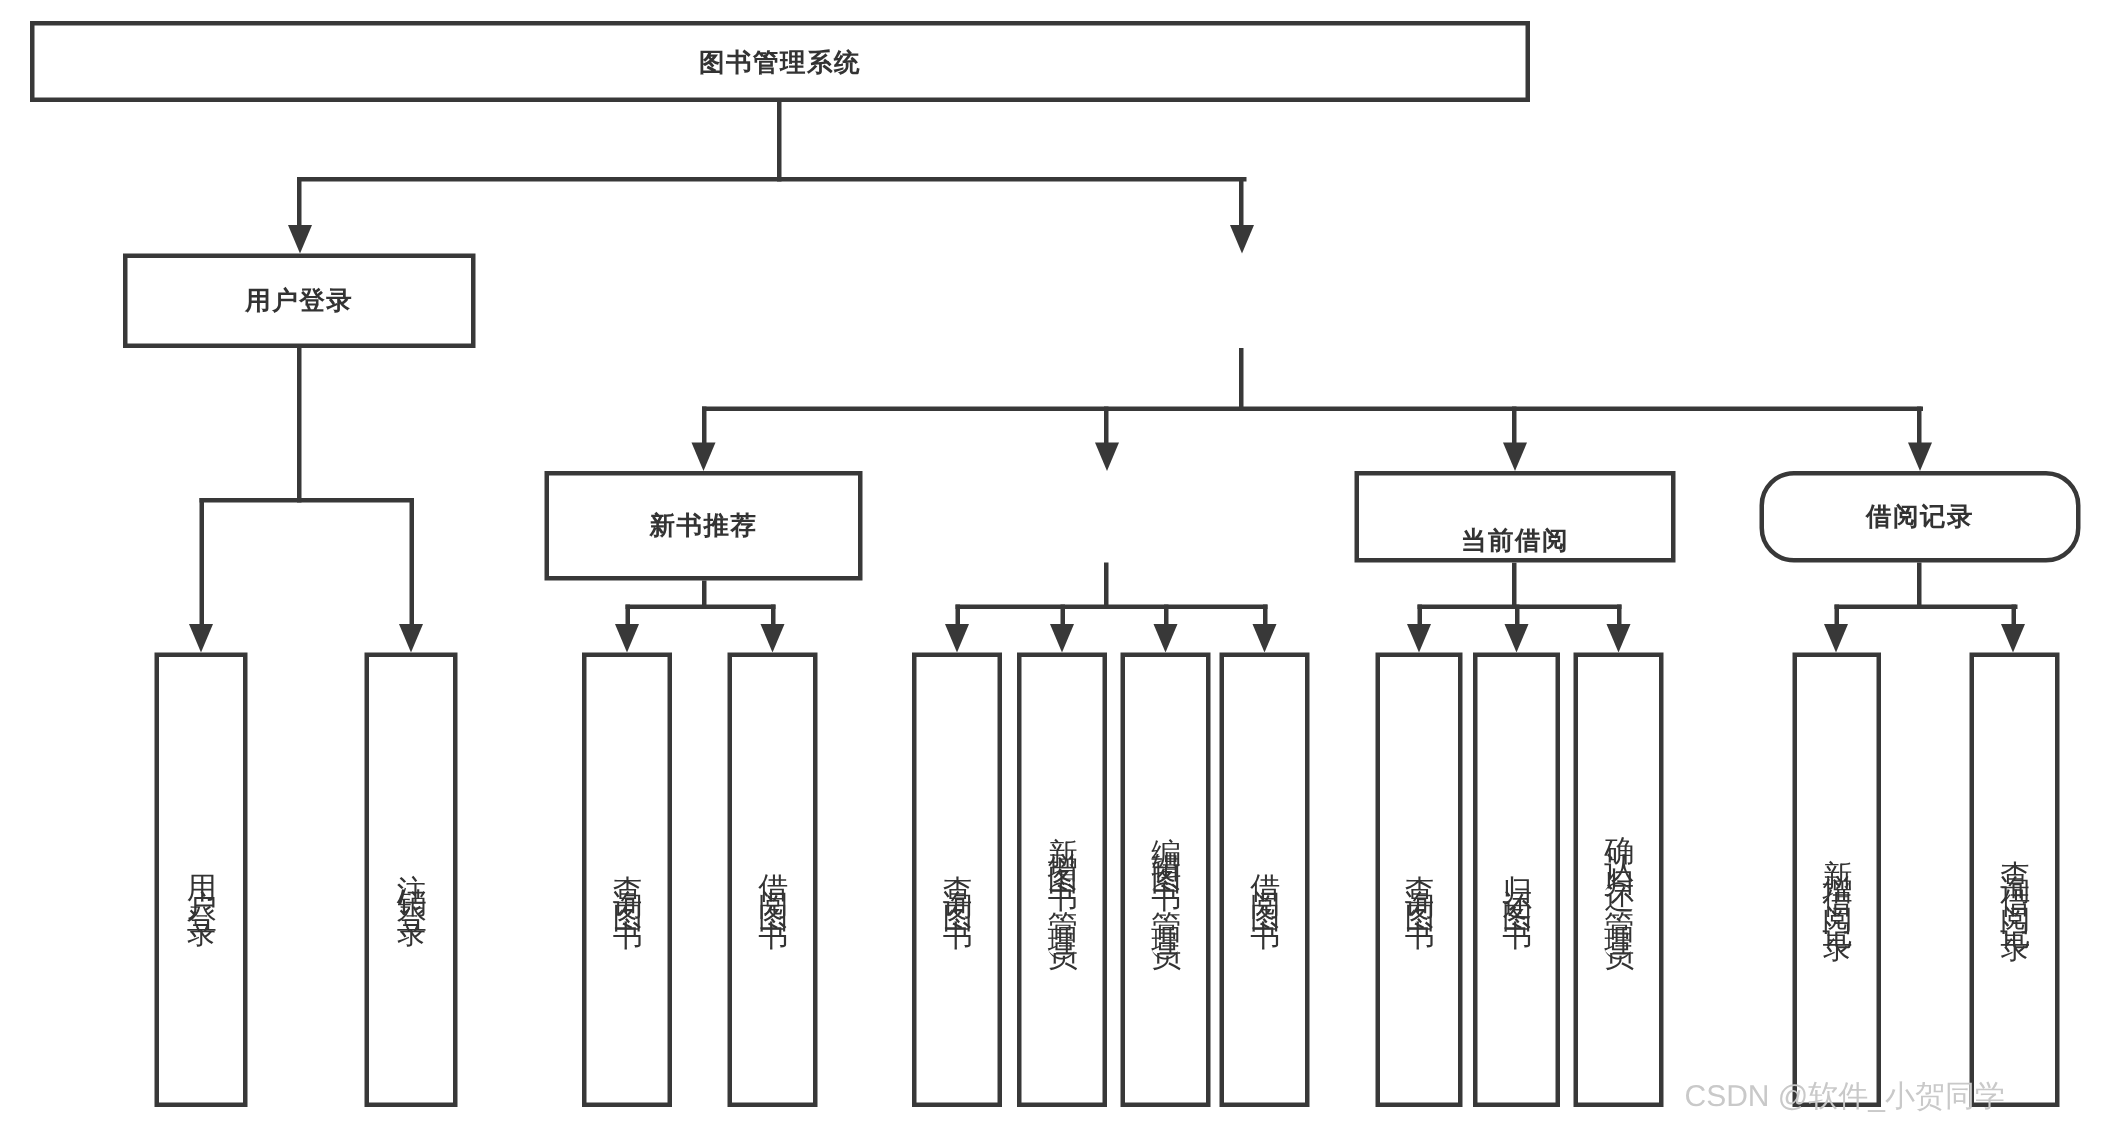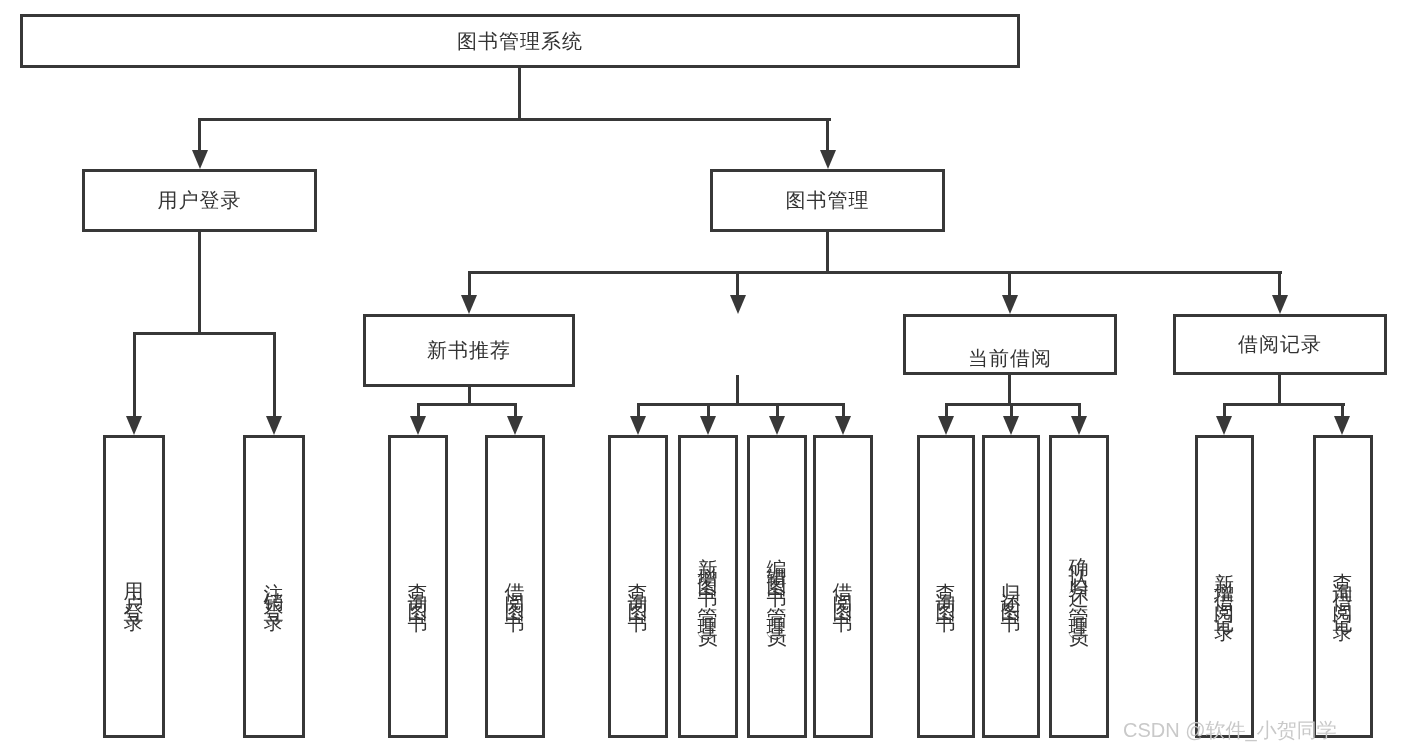--- a/index.html
+++ b/index.html
@@ -18,24 +18,25 @@
     position:absolute;
     box-sizing:border-box;
     border:3px solid var(--line);
     background:#ffffff;
     display:flex;
     align-items:center;
     justify-content:center;
     z-index:2;
   }
   .h-label{
-    font-size:20px;
+    font-size:17px;
     color:var(--text);
     letter-spacing:1px;
     white-space:nowrap;
+    font-weight:bold;
   }
   .v-label{
     writing-mode:vertical-rl;
     text-orientation:mixed;
     font-size:20px;
     letter-spacing:10px;
     color:var(--text);
     line-height:1;
     white-space:nowrap;
   }
@@ -73,23 +74,20 @@
   <div class="line" style="left:518px;top:68px;width:3px;height:53px;"></div>
   <div class="line" style="left:198px;top:118px;width:633px;height:3px;"></div>
   <div class="line" style="left:198px;top:118px;width:3px;height:36px;"></div>
   <div class="arrow" style="left:192px;top:150px;"></div>
   <div class="line" style="left:826px;top:118px;width:3px;height:36px;"></div>
   <div class="arrow" style="left:820px;top:150px;"></div>
 
   <div class="box" style="left:82px;top:169px;width:235px;height:63px;">
     <span class="h-label">用户登录</span>
   </div>
-  <div class="box" style="left:710px;top:169px;width:235px;height:63px;">
-    <span class="h-label">图书管理</span>
-  </div>
 
   <div class="line" style="left:198px;top:232px;width:3px;height:103px;"></div>
   <div class="line" style="left:133px;top:332px;width:143px;height:3px;"></div>
   <div class="line" style="left:133px;top:332px;width:3px;height:86px;"></div>
   <div class="arrow" style="left:126px;top:416px;"></div>
   <div class="line" style="left:273px;top:332px;width:3px;height:86px;"></div>
   <div class="arrow" style="left:266px;top:416px;"></div>
 
   <div class="line" style="left:826px;top:232px;width:3px;height:42px;"></div>
   <div class="line" style="left:468px;top:271px;width:814px;height:3px;"></div>
@@ -101,21 +99,21 @@
   <div class="arrow" style="left:1002px;top:295px;"></div>
   <div class="line" style="left:1278px;top:271px;width:3px;height:27px;"></div>
   <div class="arrow" style="left:1272px;top:295px;"></div>
 
   <div class="box" style="left:363px;top:314px;width:212px;height:73px;">
     <span class="h-label">新书推荐</span>
   </div>
   <div class="box" style="left:903px;top:314px;width:214px;height:61px;align-items:flex-end;">
     <span class="h-label">当前借阅</span>
   </div>
-  <div class="box" style="left:1173px;top:314px;width:214px;height:61px;">
+  <div class="box" style="left:1173px;top:314px;width:214px;height:61px;border-radius:23px;">
     <span class="h-label">借阅记录</span>
   </div>
 
   <div class="line" style="left:468px;top:375px;width:3px;height:31px;"></div>
   <div class="line" style="left:417px;top:403px;width:100px;height:3px;"></div>
   <div class="line" style="left:417px;top:403px;width:3px;height:15px;"></div>
   <div class="arrow" style="left:410px;top:416px;"></div>
   <div class="line" style="left:514px;top:403px;width:3px;height:15px;"></div>
   <div class="arrow" style="left:507px;top:416px;"></div>
 

